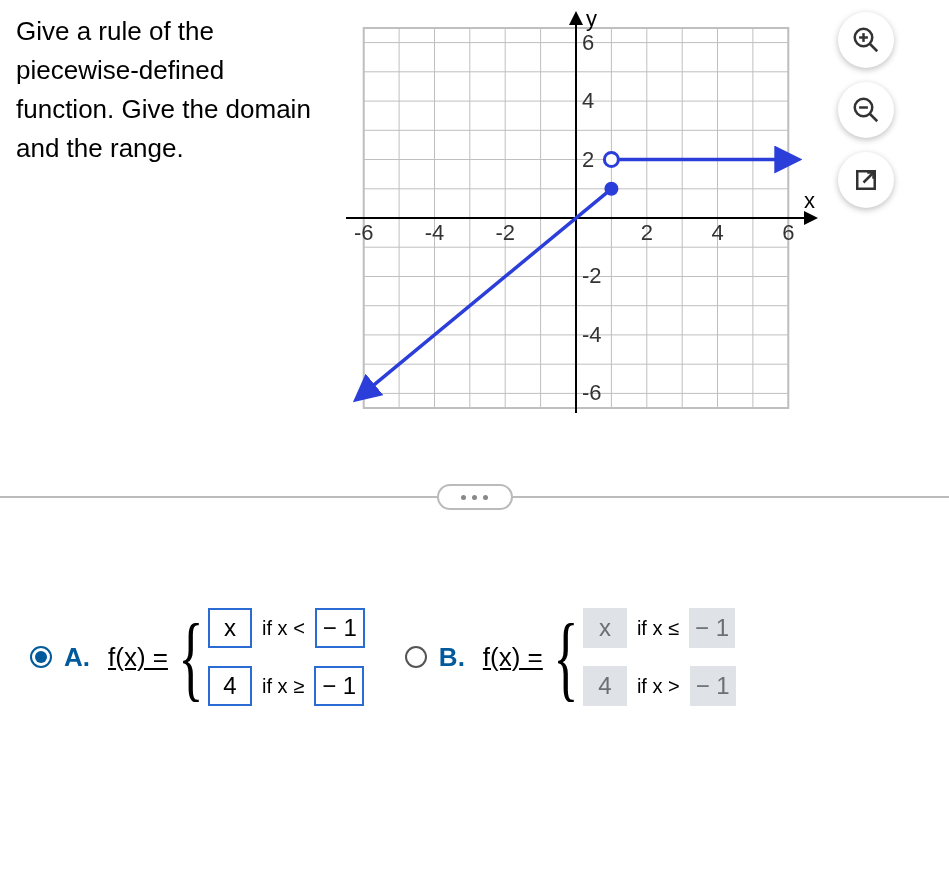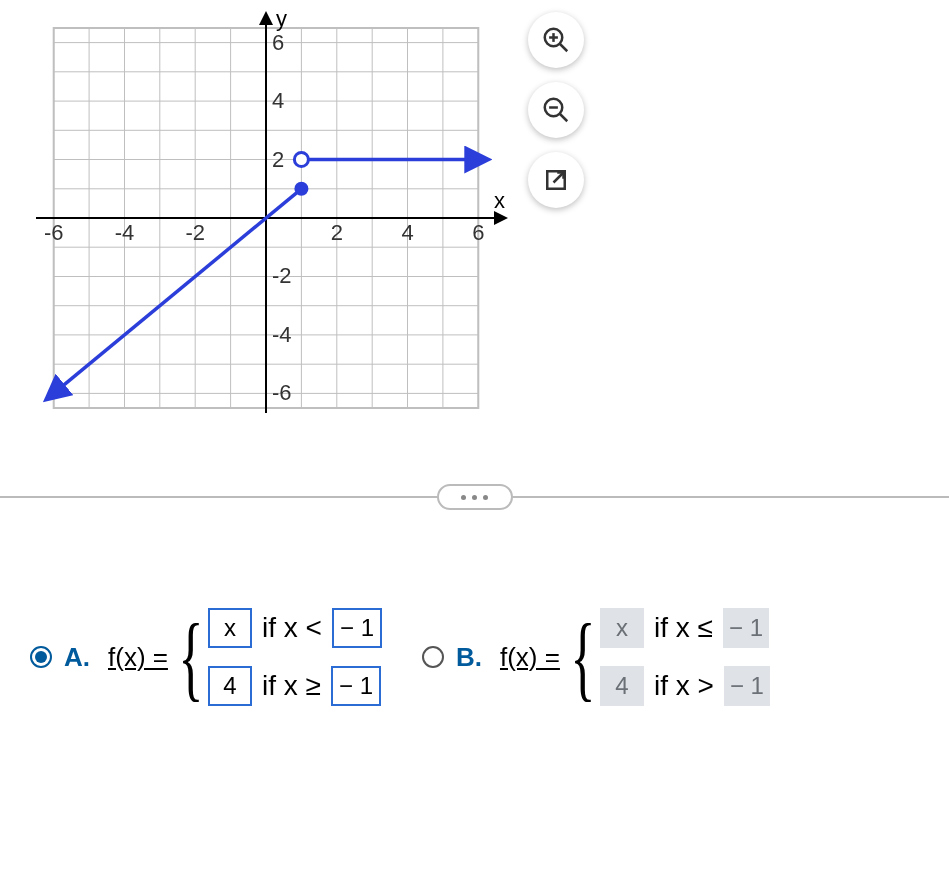--- a/index.html
+++ b/index.html
@@ -85,27 +85,28 @@
     margin: 0 -10px 0 -4px;
   }
   .pieces { display:flex; flex-direction:column; gap:18px; }
   .piece-row { display:flex; align-items:center; gap:10px; }
   .slot {
     min-width:44px; height:40px; display:flex; align-items:center; justify-content:center;
     font-size:24px; padding:0 6px;
   }
   .slot.sel { border:2px solid #2b6cd4; background:#fff; color:#000;}
   .slot.unsel { background:#dfe3e7; color:#6b7077; }
-  .cond { font-size:28px; }
+  .cond { font-size:20px; }
 
 </style>
 </head>
 <body>
 
 <div class="top-area">
+  <div class="question-text">Give a rule of the piecewise-defined function. Give the domain and the range.</div>
 
   <div class="graph-wrap">
     <svg viewBox="0 0 500 420" width="500" height="420">
 
       <defs>
         <marker id="arrBlue" viewBox="0 0 10 10" refX="5" refY="5" markerWidth="8" markerHeight="8" orient="auto-start-reverse">
           <path d="M0,0 L10,5 L0,10 z" fill="#2b3ed9"></path>
         </marker>
         <marker id="arrBlk" viewBox="0 0 10 10" refX="5" refY="5" markerWidth="7" markerHeight="7" orient="auto-start-reverse">
           <path d="M0,0 L10,5 L0,10 z" fill="#000"></path>

